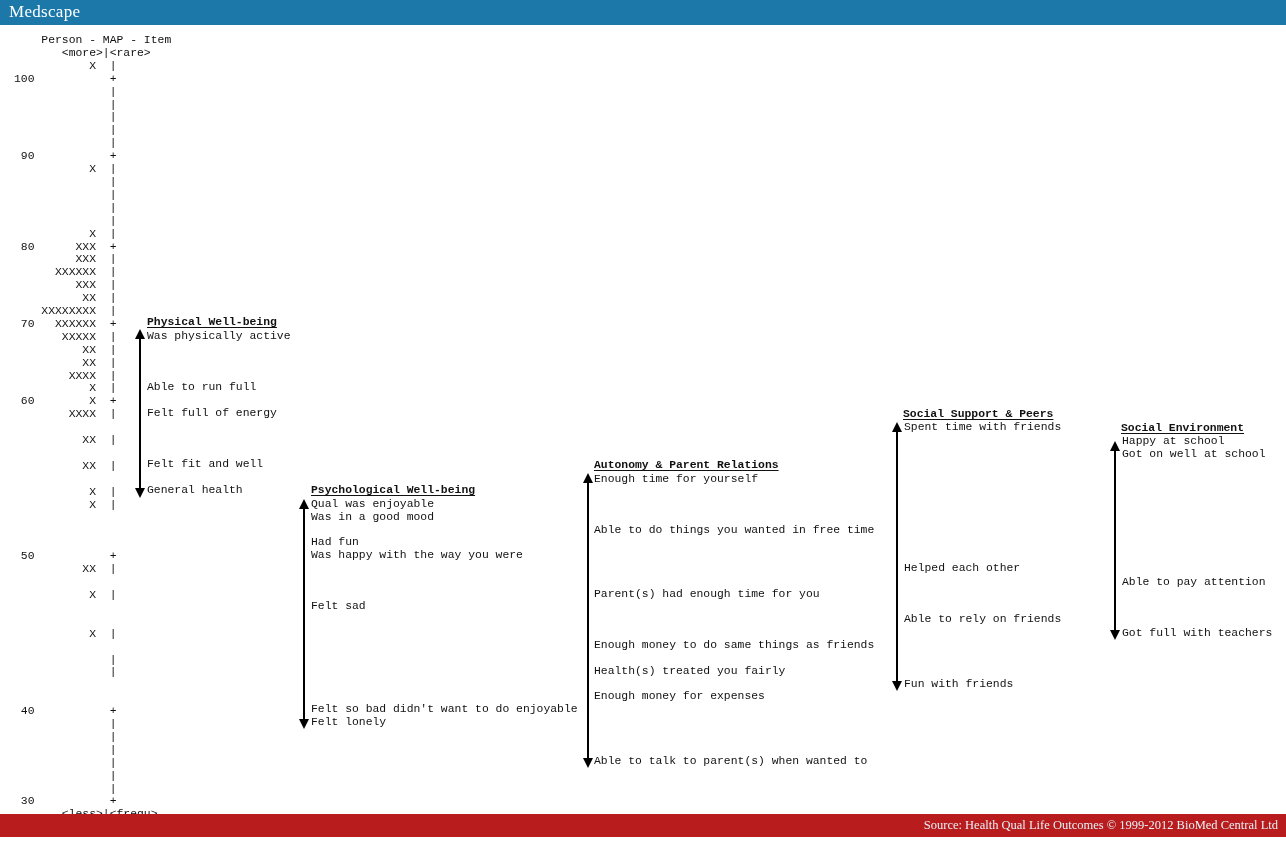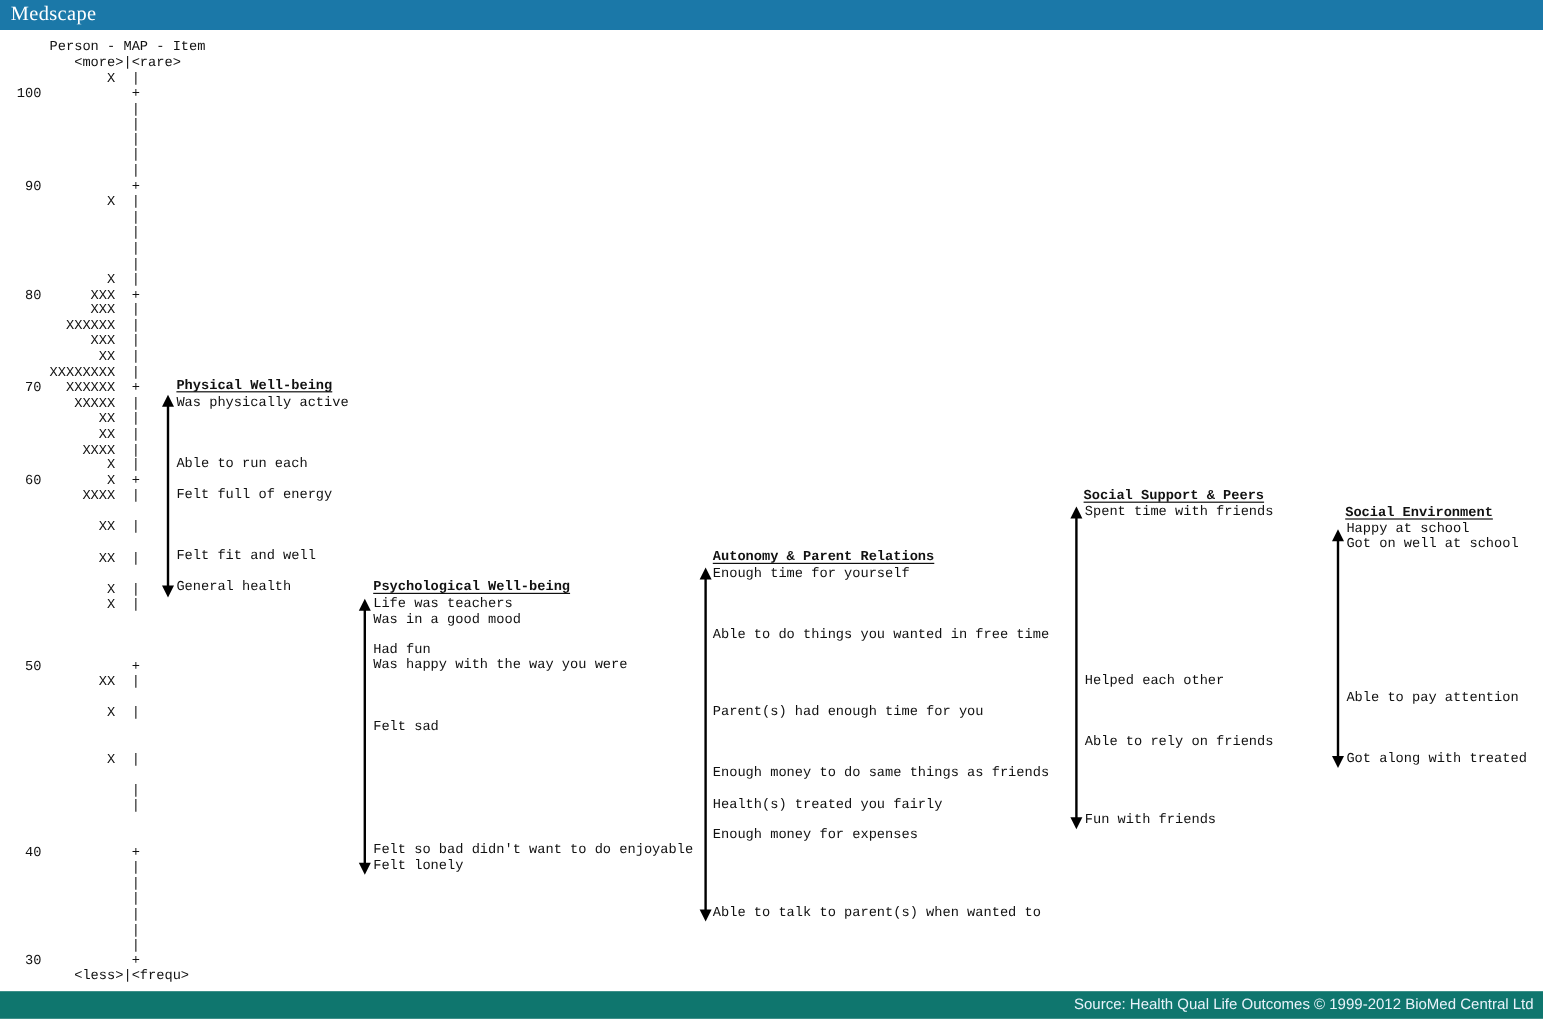--- a/index.html
+++ b/index.html
@@ -12,22 +12,22 @@
        font-family:"Liberation Mono","DejaVu Sans Mono",monospace;color:#111;white-space:pre;}
   .dh{position:absolute;font-weight:bold;font-size:11.4px;line-height:13px;white-space:pre;
       text-decoration:underline;text-decoration-thickness:1px;text-underline-offset:2px;}
   .di{position:absolute;font-size:11.4px;line-height:13px;white-space:pre;}
   .arrow{position:absolute;width:11px;}
   .arrow::before,.arrow::after{content:"";position:absolute;left:0;width:0;height:0;
       border-left:5.5px solid transparent;border-right:5.5px solid transparent;}
   .arrow::before{top:0;border-bottom:10px solid #000;}
   .arrow::after{bottom:0;border-top:10px solid #000;}
   .arrow .shaft{position:absolute;left:4.6px;top:7px;bottom:7px;width:1.8px;background:#000;}
-  .footbar{position:absolute;left:0;bottom:4px;width:100%;height:23px;background:#0f766e;
-      font-family:Liberation Sans, sans-serif;font-size:12.5px;line-height:23px;
+  .footbar{position:absolute;left:0;bottom:16px;width:100%;height:23px;background:#b91c1c;
+      font-family:Liberation Serif, serif;font-size:12.5px;line-height:23px;
       color:#e8f2fa;text-align:right;box-sizing:border-box;padding-right:8px;}
 </style>
 </head>
 <body>
 
 <div class="slide">
   <div class="topbar">
     <span class="logo">Medscape</span>
   </div>
 
@@ -92,29 +92,29 @@
               |
  30           +
        &lt;less&gt;|&lt;frequ&gt;</pre>
 
   <div id="domains">
       <div class="dh" style="left: 147px; top: 316px;">Physical Well-being</div>
       <div class="arrow" style="left: 134.5px; top: 329px; height: 169px;">
         <span class="shaft"></span>
       </div>
       <div class="di" style="left: 147px; top: 330px;">Was physically active</div>
-      <div class="di" style="left: 147px; top: 381px;">Able to run each</div>
+      <div class="di" style="left: 147px; top: 381px;">Able to run full</div>
       <div class="di" style="left: 147px; top: 407px;">Felt full of energy</div>
       <div class="di" style="left: 147px; top: 458px;">Felt fit and well</div>
       <div class="di" style="left: 147px; top: 484px;">General health</div>
       <div class="dh" style="left: 311px; top: 484px;">Psychological Well-being</div>
       <div class="arrow" style="left: 298.5px; top: 499px; height: 230px;">
         <span class="shaft"></span>
       </div>
-      <div class="di" style="left: 311px; top: 498px;">Life was teachers</div>
+      <div class="di" style="left: 311px; top: 498px;">Qual was enjoyable</div>
       <div class="di" style="left: 311px; top: 511px;">Was in a good mood</div>
       <div class="di" style="left: 311px; top: 536px;">Had fun</div>
       <div class="di" style="left: 311px; top: 549px;">Was happy with the way you were</div>
       <div class="di" style="left: 311px; top: 600px;">Felt sad</div>
       <div class="di" style="left: 311px; top: 703px;">Felt so bad didn't want to do enjoyable</div>
       <div class="di" style="left: 311px; top: 716px;">Felt lonely</div>
       <div class="dh" style="left: 594px; top: 459px;">Autonomy &amp; Parent Relations</div>
       <div class="arrow" style="left: 582.5px; top: 473px; height: 295px;">
         <span class="shaft"></span>
       </div>
@@ -133,19 +133,19 @@
       <div class="di" style="left: 904px; top: 562px;">Helped each other</div>
       <div class="di" style="left: 904px; top: 613px;">Able to rely on friends</div>
       <div class="di" style="left: 904px; top: 678px;">Fun with friends</div>
       <div class="dh" style="left: 1121px; top: 422px;">Social Environment</div>
       <div class="arrow" style="left: 1109.5px; top: 441px; height: 199px;">
         <span class="shaft"></span>
       </div>
       <div class="di" style="left: 1122px; top: 435px;">Happy at school</div>
       <div class="di" style="left: 1122px; top: 448px;">Got on well at school</div>
       <div class="di" style="left: 1122px; top: 576px;">Able to pay attention</div>
-      <div class="di" style="left: 1122px; top: 627px;">Got along with treated</div>
+      <div class="di" style="left: 1122px; top: 627px;">Got full with teachers</div>
     </div>
 
   <div class="footbar">
     <span>Source: Health Qual Life Outcomes © 1999-2012 BioMed Central Ltd</span>
   </div>
 </div>
 
 </body></html>

